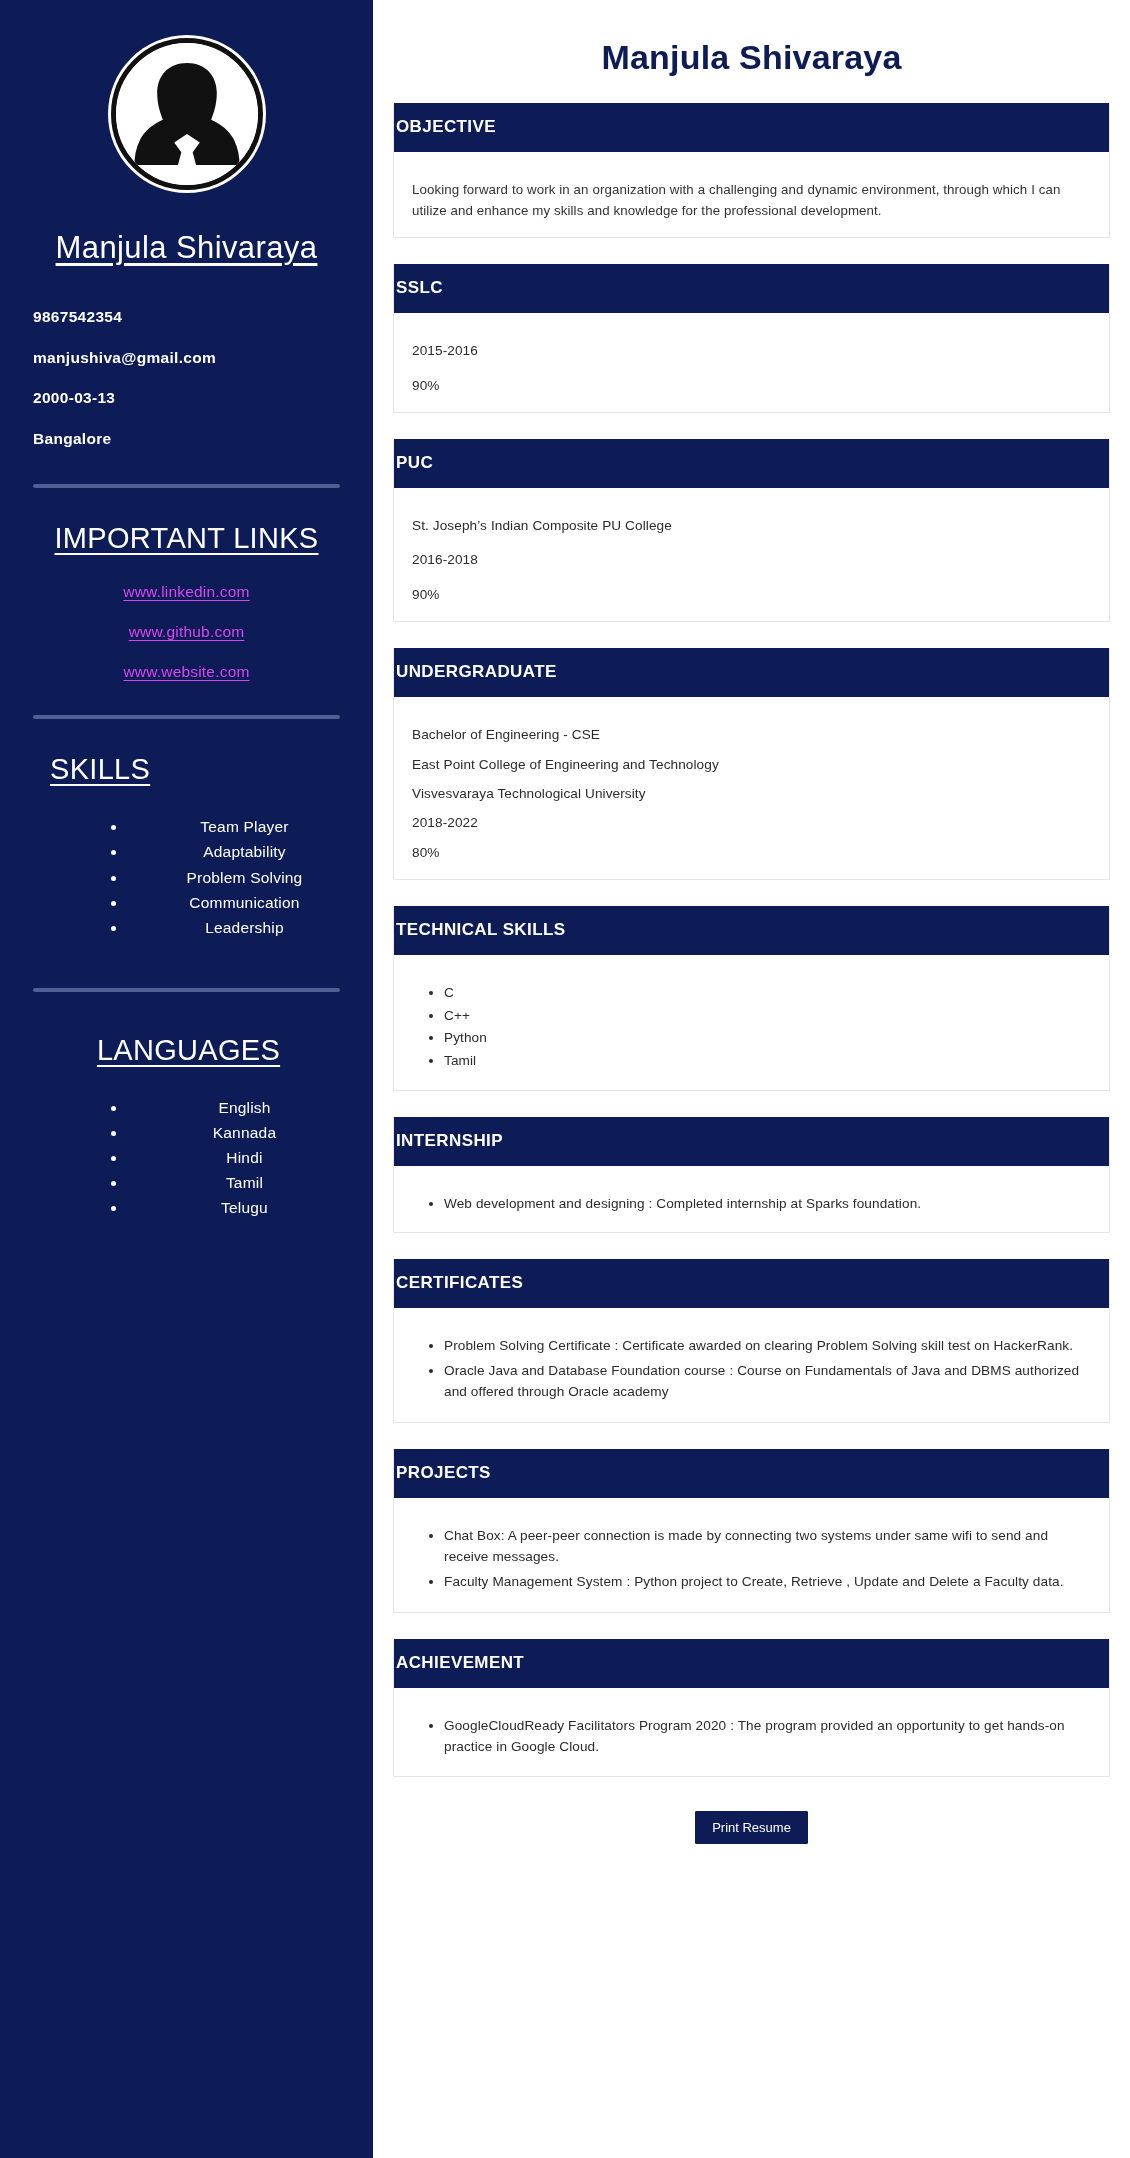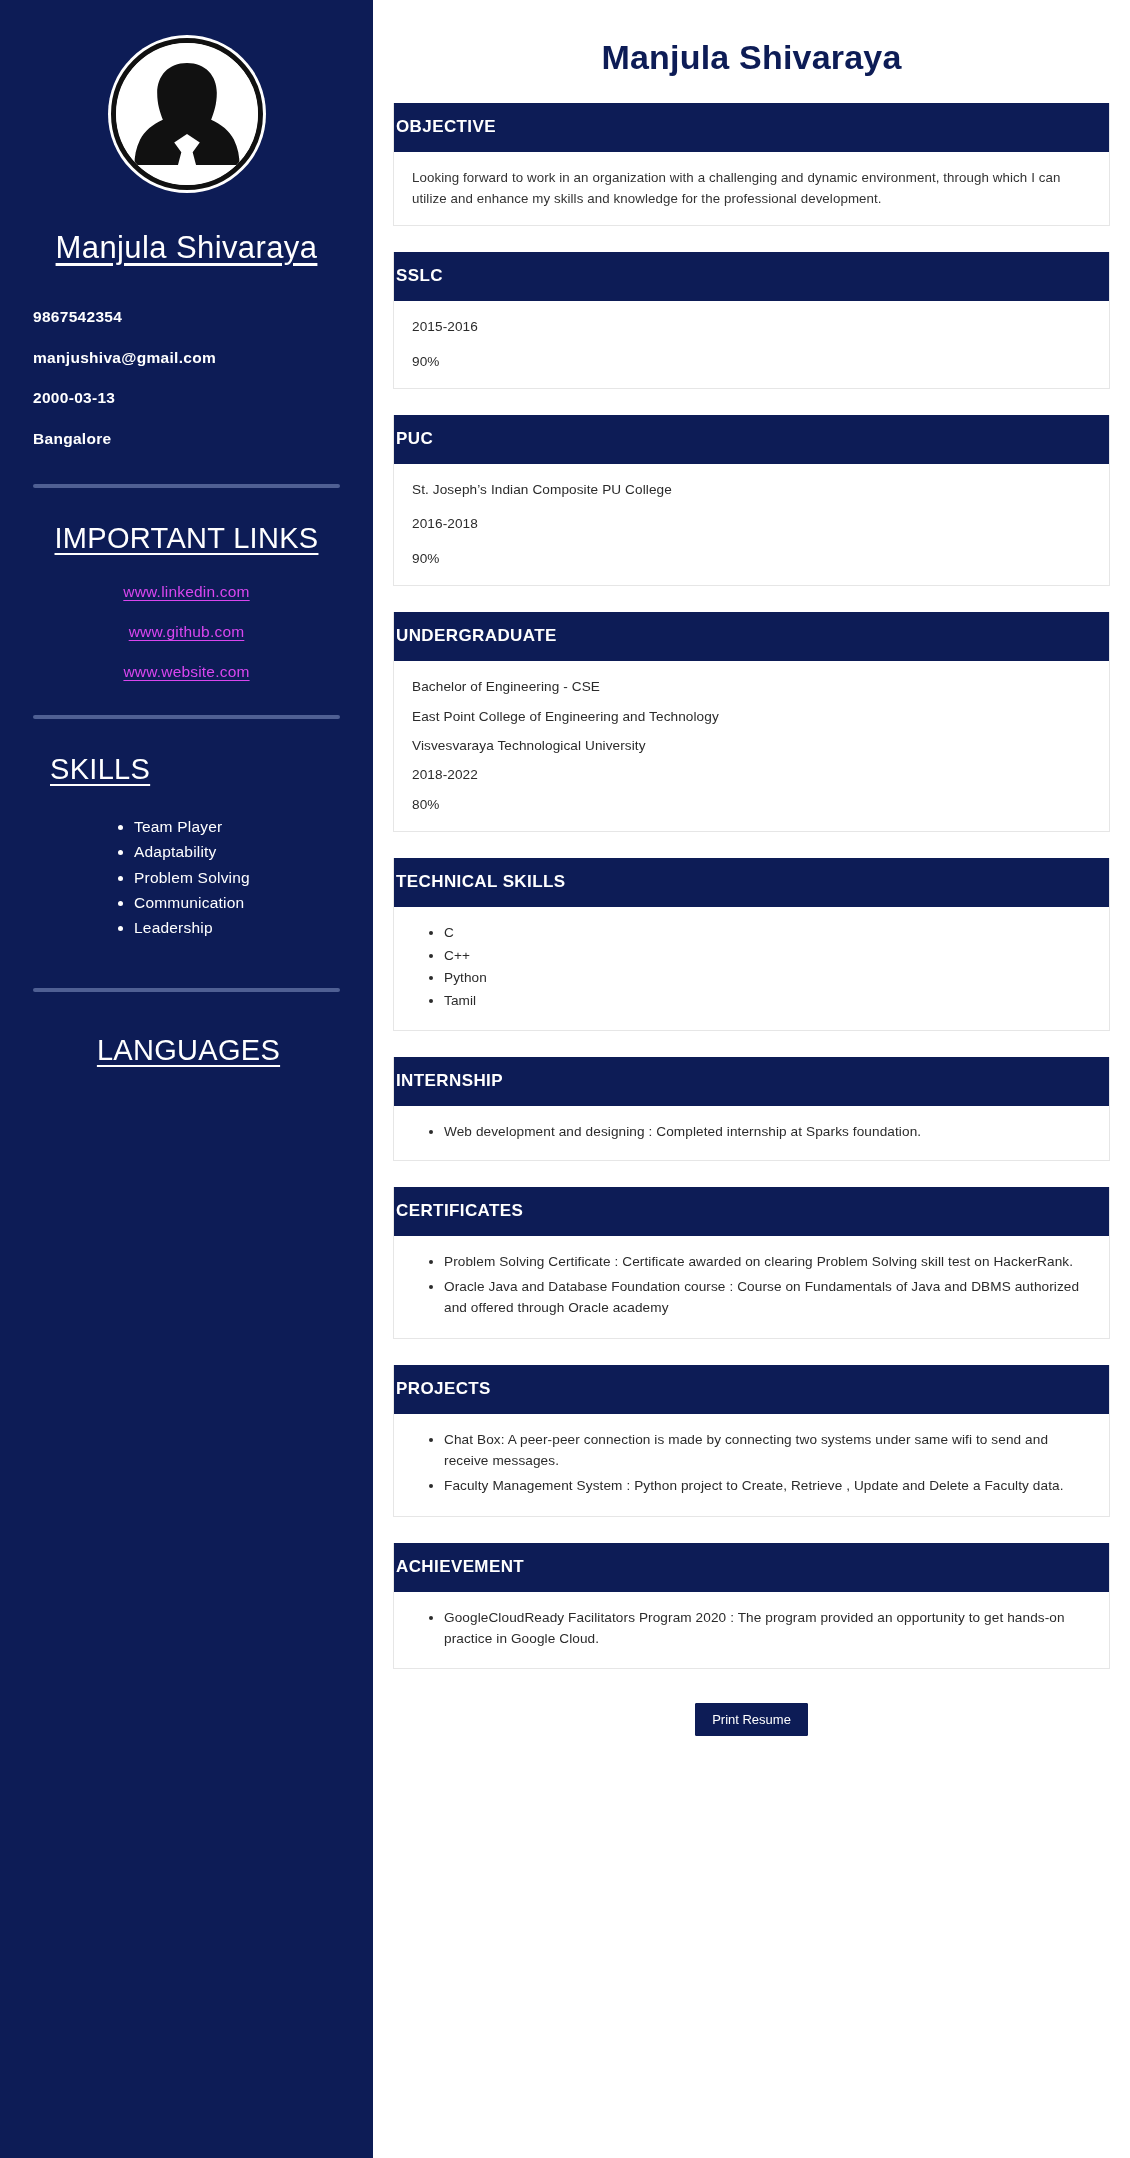--- a/index.html
+++ b/index.html
@@ -94,23 +94,24 @@
     color: #d946ef;
     font-size: 15.5px;
     text-decoration: underline;
     text-underline-offset: 3px;
     margin-bottom: 22px;
     letter-spacing: .2px;
   }
   .links a:last-child { margin-bottom: 0; }
 
   ul.side-ul {
-    margin: 18px;
+    margin: 11px;
     padding-left: 116px;
     list-style: disc;
+    text-align: center;
   }
   ul.side-ul li {
     font-size: 15.5px;
     line-height: 1.62;
     letter-spacing: .2px;
   }
   ul.side-ul li::marker { font-size: 15px; }
 
   
   .main {
@@ -135,21 +136,21 @@
   }
   .card-head {
     background: #0d1c56;
     color: #ffffff;
     font-size: 17px;
     font-weight: bold;
     letter-spacing: .4px;
     padding: 14px 18px 15px 2px;
   }
   .card-body {
-    padding: 16px 18px 16px 18px;
+    padding: 28px 18px 16px 18px;
     color: #222222;
   }
   .card-body p {
     margin: 0 0 14px 0;
     font-size: 13.6px;
     line-height: 1.5;
     color: #2b2b2b;
     letter-spacing: .1px;
   }
   .card-body p:last-child { margin-bottom: 0; }
@@ -234,20 +235,27 @@
       <li>Team Player</li>
       <li>Adaptability</li>
       <li>Problem Solving</li>
       <li>Communication</li>
       <li>Leadership</li>
     </ul>
 
     <div class="divider" style="margin-top:48px;"></div>
 
     <h2 class="side-heading center" style="margin-top:42px;padding-left:16px;">LANGUAGES</h2>
+    <ul class="side-ul">
+      <li>English</li>
+      <li>Kannada</li>
+      <li>Hindi</li>
+      <li>Tamil</li>
+      <li>Telugu</li>
+    </ul>
   </aside>
 
   <main class="main">
 
     <h1 class="main-name">Manjula Shivaraya</h1>
 
     <section class="card">
       <div class="card-head">OBJECTIVE</div>
       <div class="card-body">
         <p class="objective">Looking forward to work in an organization with a challenging and dynamic environment, through which I can utilize and enhance my skills and knowledge for the professional development.</p>

